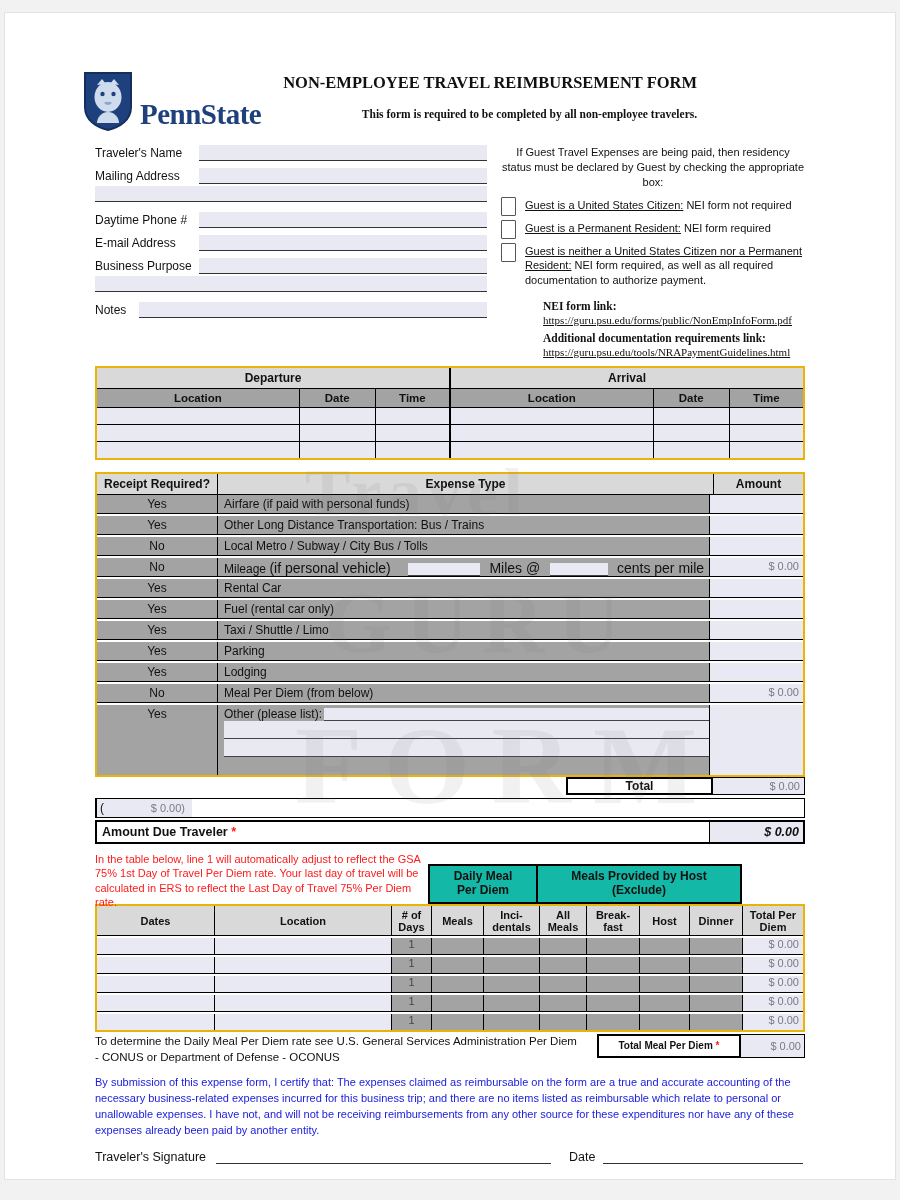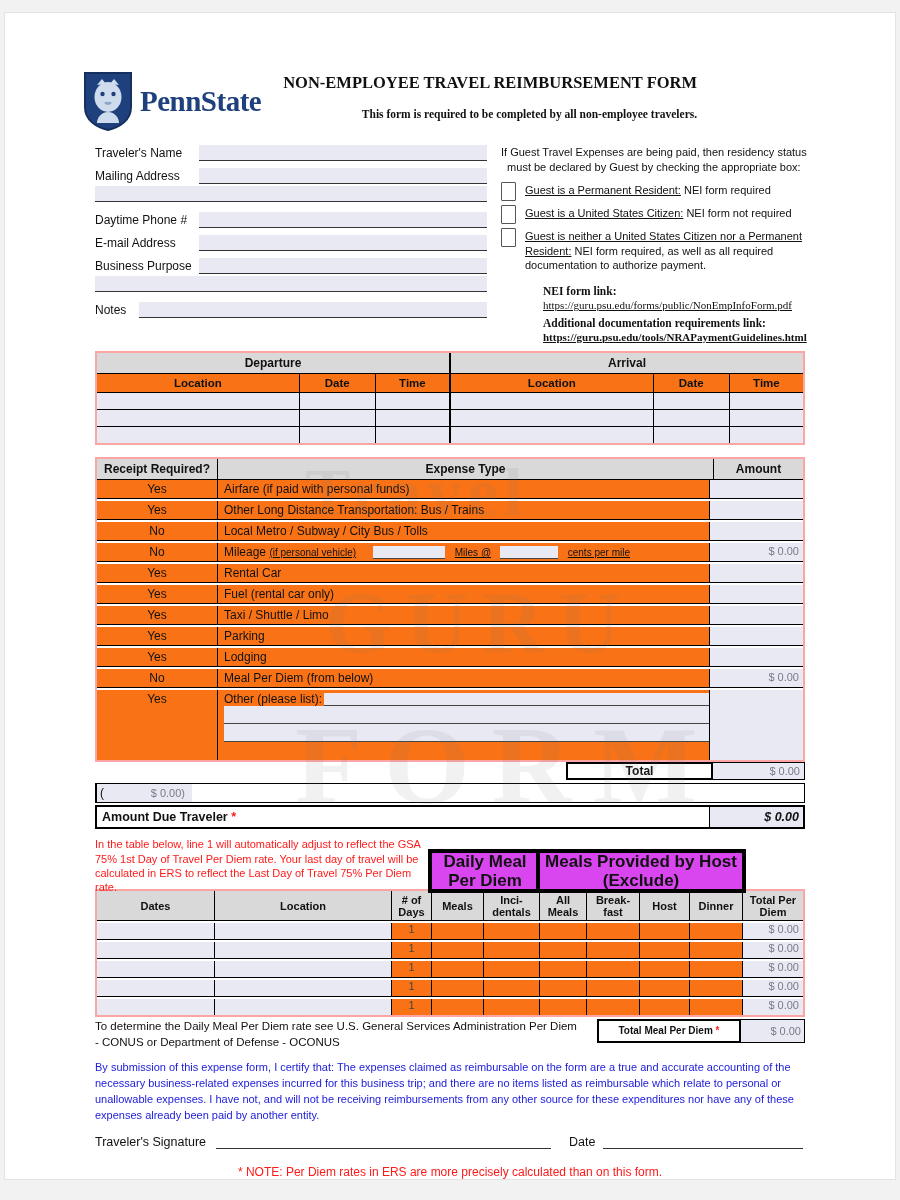--- a/index.html
+++ b/index.html
@@ -6,21 +6,21 @@
   body{width:900px;height:1200px;background:#f2f2f2;font-family:"Liberation Sans",sans-serif;color:#111;position:relative;}
   .sheet{position:absolute;left:4px;right:4px;top:12px;bottom:20px;background:#fff;border:1px solid #e3e3e3;overflow:hidden;}
   .content{position:relative;padding:58px 90px 0 90px;z-index:1;}
   .wm{position:absolute;z-index:2;pointer-events:none;font-family:"Liberation Serif",serif;font-weight:bold;color:rgba(120,120,120,0.10);}
   #wm1{top:440px;left:300px;font-size:68px;letter-spacing:6px;}
   #wm2{top:560px;left:320px;font-size:86px;letter-spacing:14px;}
   #wm3{top:690px;left:290px;font-size:110px;letter-spacing:22px;}
 
   
   .hdr{display:flex;align-items:flex-start;margin-left:-12px;}
-  .logo{display:flex;align-items:center;}
+  .logo{display:flex;align-items:flex-end;}
   .wordmark{font-family:"Liberation Serif",serif;font-weight:bold;font-size:29px;color:#1E407C;margin-left:7px;letter-spacing:-0.5px;}
   .titleblock{margin-left:22px;padding-top:2px;}
   .ftitle{font-family:"Liberation Serif",serif;font-weight:bold;font-size:16.5px;white-space:nowrap;}
   .fsub{font-family:Liberation Serif, serif;font-weight:bold;font-size:11.5px;text-align:right;margin-top:15px;}
 
   
   .twocol{display:flex;margin-top:14px;}
   .leftcol{width:392px;flex-shrink:0;}
   .rightcol{flex:1;padding-left:14px;font-size:11px;}
 
@@ -31,24 +31,24 @@
   .notesrow .flabel{width:44px;}
 
   .res-intro{text-align:center;line-height:1.35;margin-bottom:8px;}
   .opt{display:flex;margin-bottom:5px;}
   .cb{width:13px;height:17px;border:1.4px solid #555;background:#fff;border-radius:1px;flex-shrink:0;margin-right:9px;margin-top:-1px;}
   .opt .txt{line-height:1.35;}
   .opt .u{text-decoration:underline;}
   .linkblock{padding-left:42px;margin-top:12px;font-family:"Liberation Serif",serif;}
   .linklabel{font-weight:bold;font-size:11.5px;margin-top:6px;}
   .linkurl{font-size:11px;margin-top:2px;text-decoration:underline;}
-  .linkurl.ul{text-decoration:underline;font-weight:bold;}
-
-  
-  .btable{border:2px solid #fca5a5;background:#f97316;}
+  .linkurl.ul{text-decoration:underline;}
+
+  
+  .btable{border:2px solid #eab308;background:#a3a3a3;}
   .hgray{background:#D9D9D9;font-weight:bold;text-align:center;}
   .lav{background:#E9E9F4;}
   .money{color:#7a7a85;font-size:11px;text-align:right;padding-right:4px;}
 
   
   .it-group{display:flex;border-bottom:1px solid #000;}
   .it-group > div{flex:1;font-size:12px;padding:3px 0;}
   .it-group > div:first-child{border-right:2px solid #000;}
   .it-sub{display:flex;border-bottom:1px solid #000;font-weight:bold;font-size:11.5px;text-align:center;}
   .it-sub > div{padding:3px 0;}
@@ -65,39 +65,39 @@
   .ex-h > div{padding:3px 0;text-align:center;}
   .xc1{width:120px;border-right:1px solid #000;flex-shrink:0;}
   .xc2{flex:1;}
   .xc3{width:89px;border-left:1px solid #000;flex-shrink:0;}
   .ex-r{display:flex;border-bottom:1px solid #000;font-size:12px;min-height:18px;}
   .ex-r.gapped{border-top:2px solid #fff;}
   .ex-r .xc1{text-align:center;padding-top:2px;}
   .ex-r .xc2{padding:2px 0 0 6px;}
   .ex-r .xc3{padding-top:2px;}
   .inline-line{display:inline-block;border-bottom:1px solid #444;height:12px;vertical-align:bottom;background:#E9E9F4;}
-  .small{font-size:10px;text-decoration:underline;}
+  .small{font-size:14px;}
   .otherlines{padding-right:10px;}
   .otherlines .ol{border-bottom:1px solid #444;height:17px;background:#E9E9F4;}
 
   .totrow{display:flex;justify-content:flex-end;margin-top:0;}
   .totlabel{width:143px;border:2px solid #000;font-weight:bold;text-align:center;font-size:12px;background:#fff;}
   .totamt{width:87px;border:1px solid #000;border-left:none;}
   .nr-row{display:flex;border:1.5px solid #000;margin-top:3px;font-size:12px;min-height:18px;align-items:center;}
   .nr-row .lbl{flex:1;padding-left:5px;}
   .nr-amt{width:89px;border-left:1px solid #000;align-self:stretch;display:flex;justify-content:space-between;align-items:center;padding:0 3px;}
   .due-row{display:flex;border:2px solid #000;margin-top:2px;font-size:12.5px;min-height:20px;align-items:center;font-weight:bold;}
   .due-row .lbl{flex:1;padding-left:5px;}
   .due-amt{width:89px;border-left:1px solid #000;align-self:stretch;font-style:italic;display:flex;align-items:center;justify-content:flex-end;padding-right:4px;}
   .red{color:#FF1A1A;}
 
   
   .pd-head{position:relative;height:52px;margin-top:8px;}
   .gsa{position:absolute;left:0;top:0;width:334px;color:#FF1A1A;font-size:11px;line-height:1.3;}
-  .grpbox{position:absolute;top:12px;height:36px;border:4px solid #000000;background:#d946ef;font-weight:bold;font-size:17px;text-align:center;display:flex;align-items:center;justify-content:center;white-space:pre-line;line-height:1.15;}
+  .grpbox{position:absolute;top:12px;height:36px;border:2px solid #000000;background:#14b8a6;font-weight:bold;font-size:12px;text-align:center;display:flex;align-items:center;justify-content:center;white-space:pre-line;line-height:1.15;}
   #grp1{left:333px;width:106px;}
   #grp2{left:441px;width:202px;}
 
   .pd-h{display:flex;background:#D9D9D9;font-weight:bold;font-size:11px;text-align:center;border-bottom:1px solid #000;}
   .pd-h > div{white-space:pre-line;line-height:1.1;padding:3px 0 2px 0;border-right:1px solid #000;display:flex;align-items:center;justify-content:center;}
   .pd-h > div:last-child,.pd-r > div:last-child{border-right:none;}
   .pd-r{display:flex;height:16px;border-bottom:1px solid #000;font-size:11px;border-top:2px solid #fff;}
   .pd-r:first-of-type{border-top:none;}
   .pd-r > div{border-right:1px solid #000;}
   .p1{width:117px;}.p2{width:176px;}.p3{width:39px;text-align:center;color:#444;}
@@ -171,25 +171,25 @@
         <div class="frow notesrow" style="margin-top:10px;">
           <div class="flabel">Notes</div>
           <div class="fld"></div>
         </div>
       </div>
 
       <div class="rightcol">
         <div class="res-intro">If Guest Travel Expenses are being paid, then residency status must be declared by Guest by checking the appropriate box:</div>
         <div class="opt">
           <div class="cb"></div>
-          <div class="txt"><span class="u">Guest is a Permanent Resident:</span><span> NEI form required</span></div>
+          <div class="txt"><span class="u">Guest is a United States Citizen:</span><span> NEI form not required</span></div>
         </div>
         <div class="opt">
           <div class="cb"></div>
-          <div class="txt"><span class="u">Guest is a United States Citizen:</span><span> NEI form not required</span></div>
+          <div class="txt"><span class="u">Guest is a Permanent Resident:</span><span> NEI form required</span></div>
         </div>
         <div class="opt">
           <div class="cb"></div>
           <div class="txt"><span class="u">Guest is neither a United States Citizen nor a Permanent Resident:</span><span> NEI form required, as well as all required documentation to authorize payment.</span></div>
         </div>
         <div class="linkblock">
           <div class="linklabel">NEI form link:</div>
           <div class="linkurl">https://guru.psu.edu/forms/public/NonEmpInfoForm.pdf</div>
           <div class="linklabel">Additional documentation requirements link:</div>
           <div class="linkurl ul">https://guru.psu.edu/tools/NRAPaymentGuidelines.html</div>

